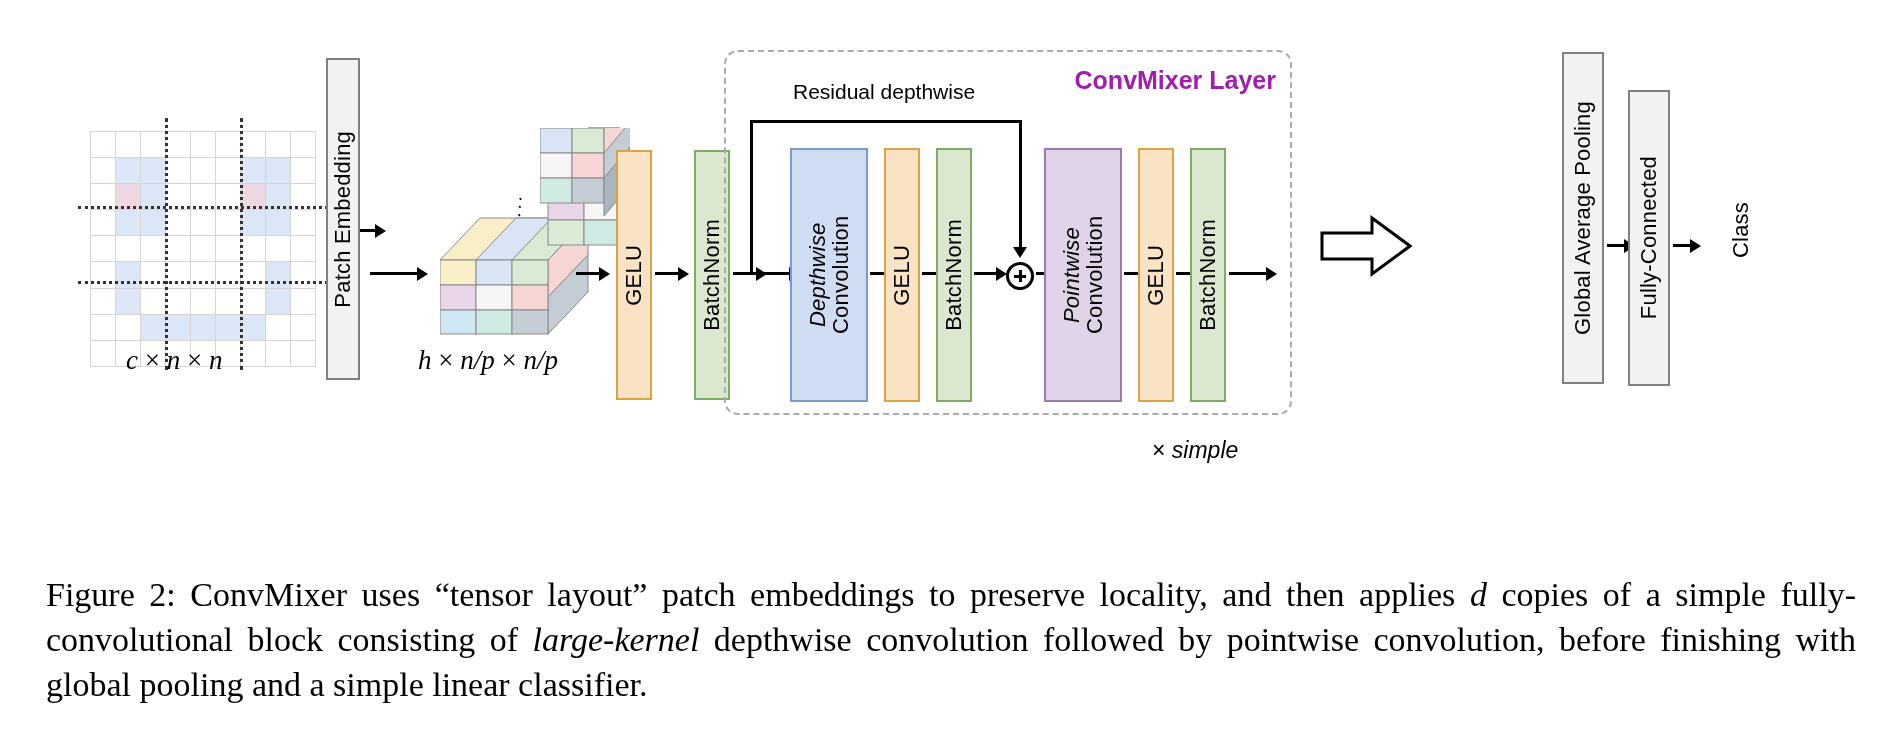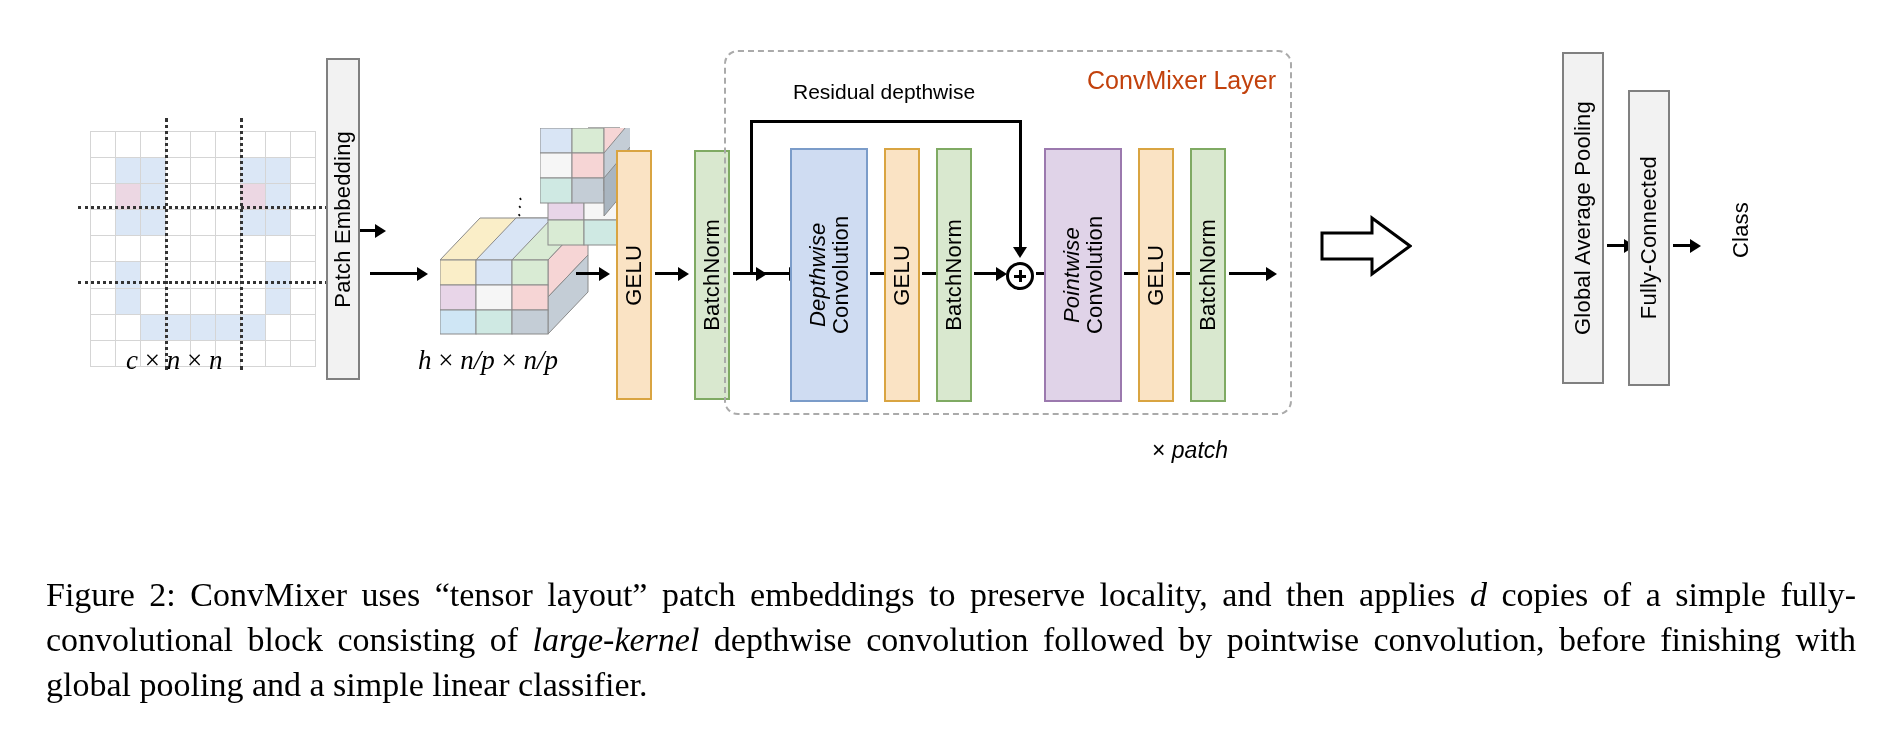--- a/index.html
+++ b/index.html
@@ -123,22 +123,22 @@
     left: 724px; top: 50px;
     width: 568px; height: 365px;
     border: 2px dashed #aaaaaa;
     border-radius: 14px;
     box-sizing: border-box;
   }
   #convmixer-title {
     position: absolute;
     right: 14px; top: 14px;
     font-size: 25px;
-    font-weight: normal;
-    color: #c2410c;
+    font-weight: bold;
+    color: #a21caf;
     white-space: nowrap;
   }
 
   
   #residual-label {
     position: absolute;
     left: 793px; top: 80px;
     font-size: 21px;
     color: #000;
     white-space: nowrap;
@@ -506,21 +506,21 @@
   <div class="arrow-head" style="left:1191px; top:267px;"></div>
 
   <div class="vbox box-bn" style="left:1190px; top:148px; width:36px; height:254px;">
     <span class="vlabel">BatchNorm</span>
   </div>
   <div class="arrow-line" style="left:1229px; top:272px; width:38px;"></div>
   <div class="arrow-head" style="left:1266px; top:267px;"></div>
 
   <div id="depth-label">
     <span class="times">×</span>
-    <span>patch</span>
+    <span>simple</span>
   </div>
 
   <div id="block-arrow">
     <svg width="92" height="62" viewBox="0 0 92 62">
       <polygon points="2,18 52,18 52,3 90,31 52,59 52,44 2,44" fill="#ffffff" stroke="#000000" stroke-width="3" stroke-linejoin="miter"></polygon>
     </svg>
   </div>
 
   <div class="vbox box-grey" style="left:1562px; top:52px; width:42px; height:332px;">
     <span class="vlabel">Global Average Pooling</span>

